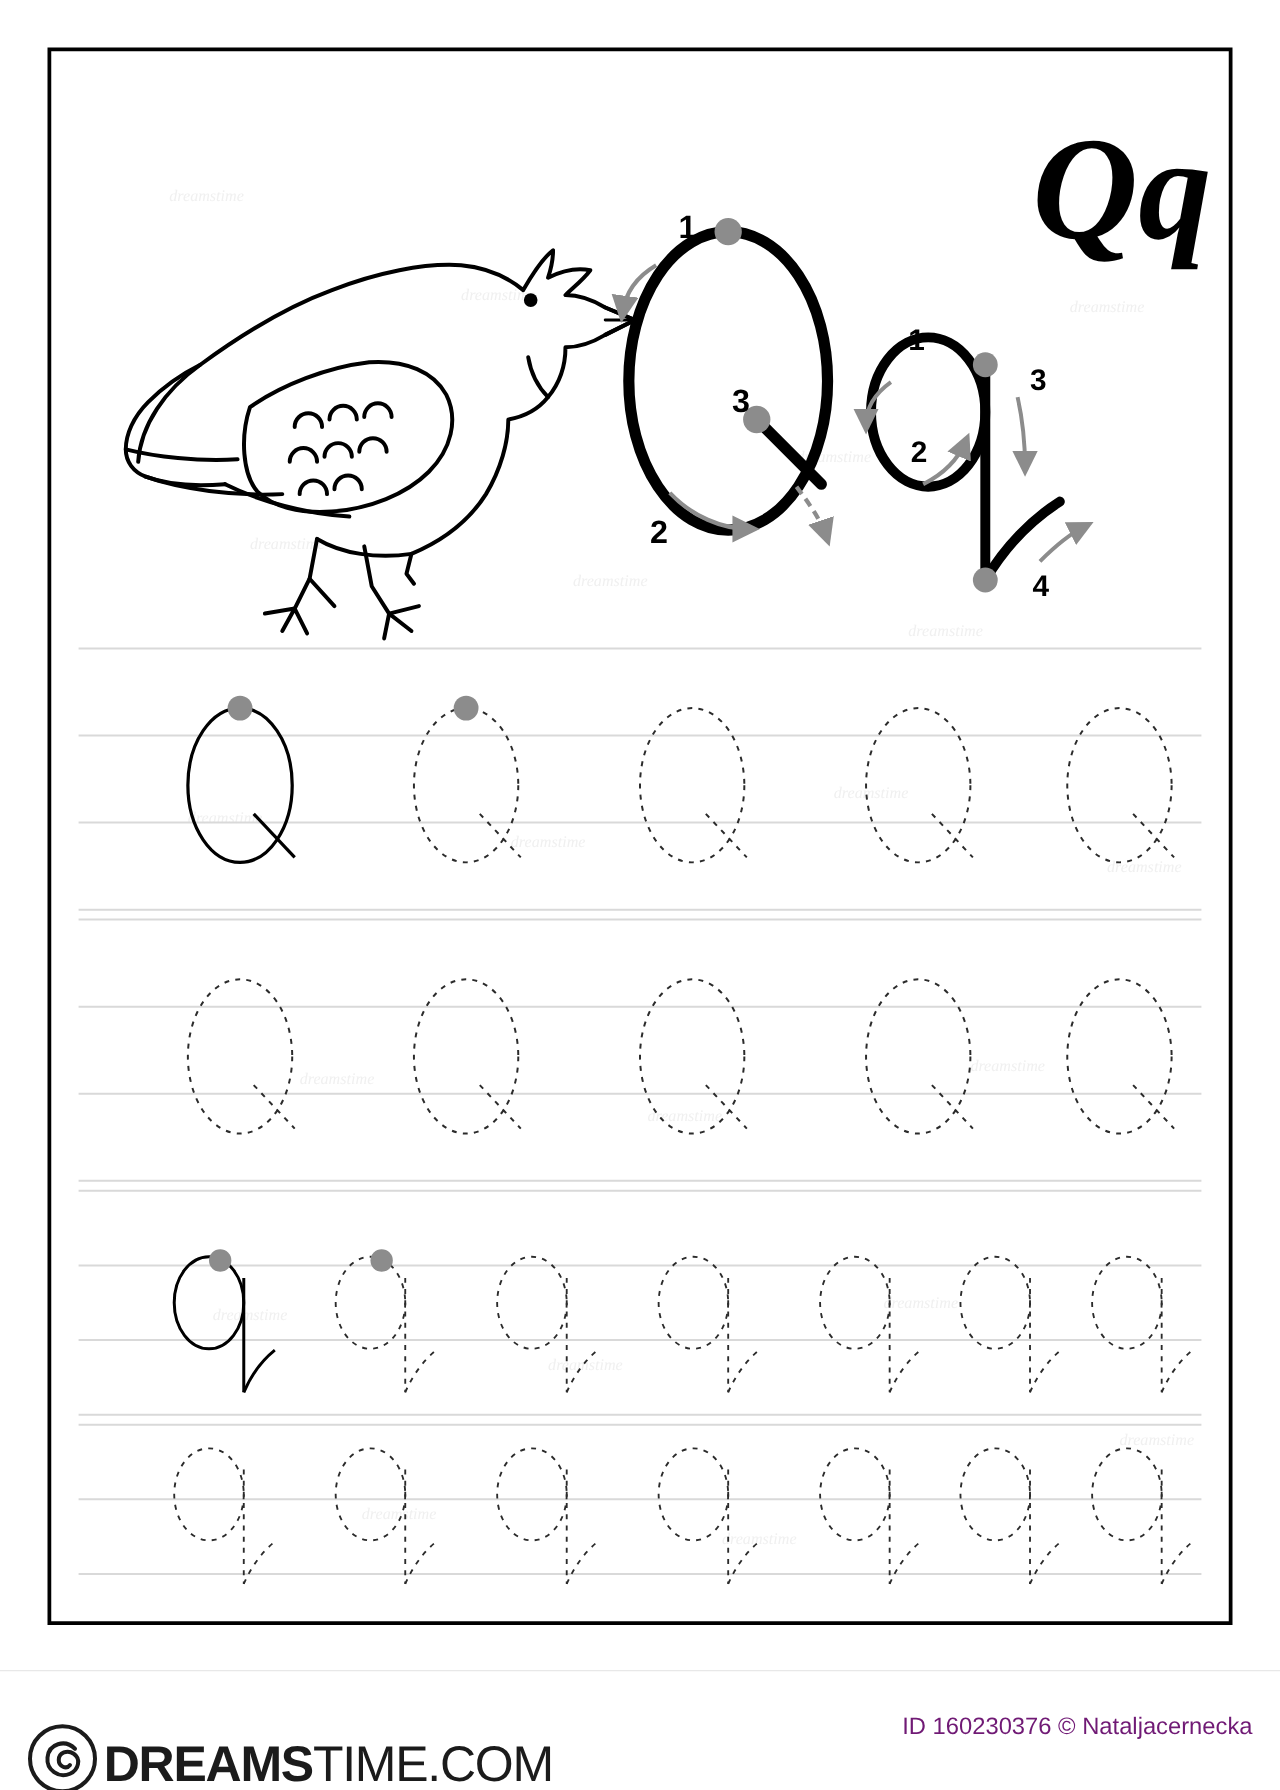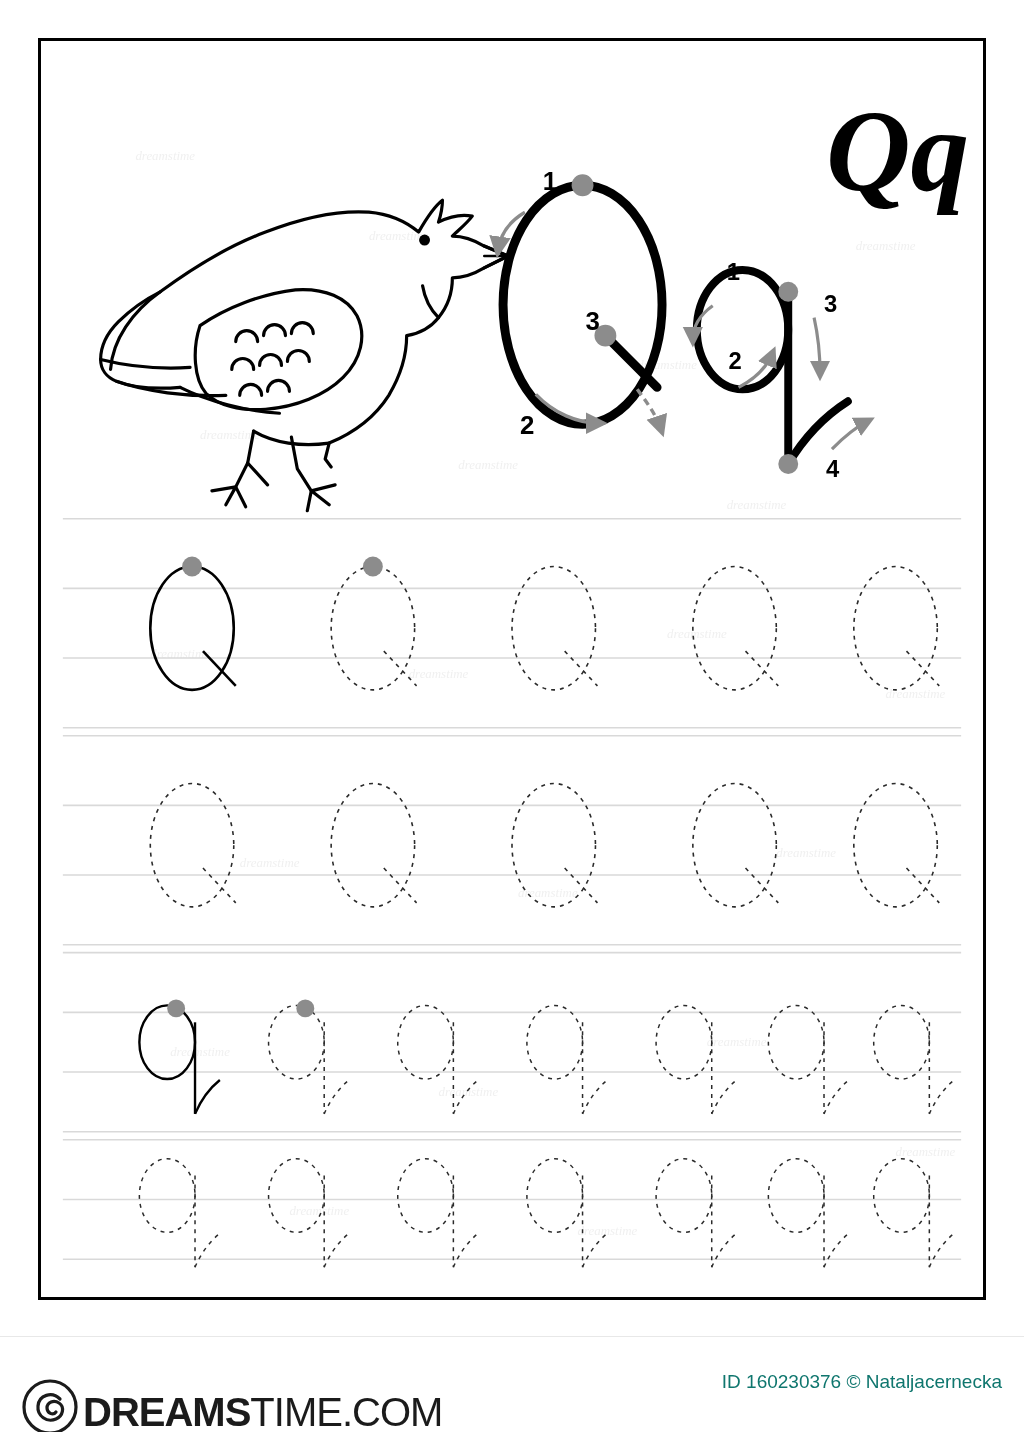--- a/index.html
+++ b/index.html
@@ -62,21 +62,21 @@
     font-family: "Liberation Sans", sans-serif;
   }
   #brand-text .light {
     font-weight: normal;
   }
   #credit {
     position: absolute;
     right: 22px;
     top: 34px;
     font-size: 19px;
-    color: #0f766e;
+    color: #701a75;
     font-family: "Liberation Sans", sans-serif;
     white-space: nowrap;
   }
   .wm {
     fill: #f0f0f0;
     font-size: 13px;
     font-family: "Liberation Serif", serif;
     font-style: italic;
   }
 </style>

